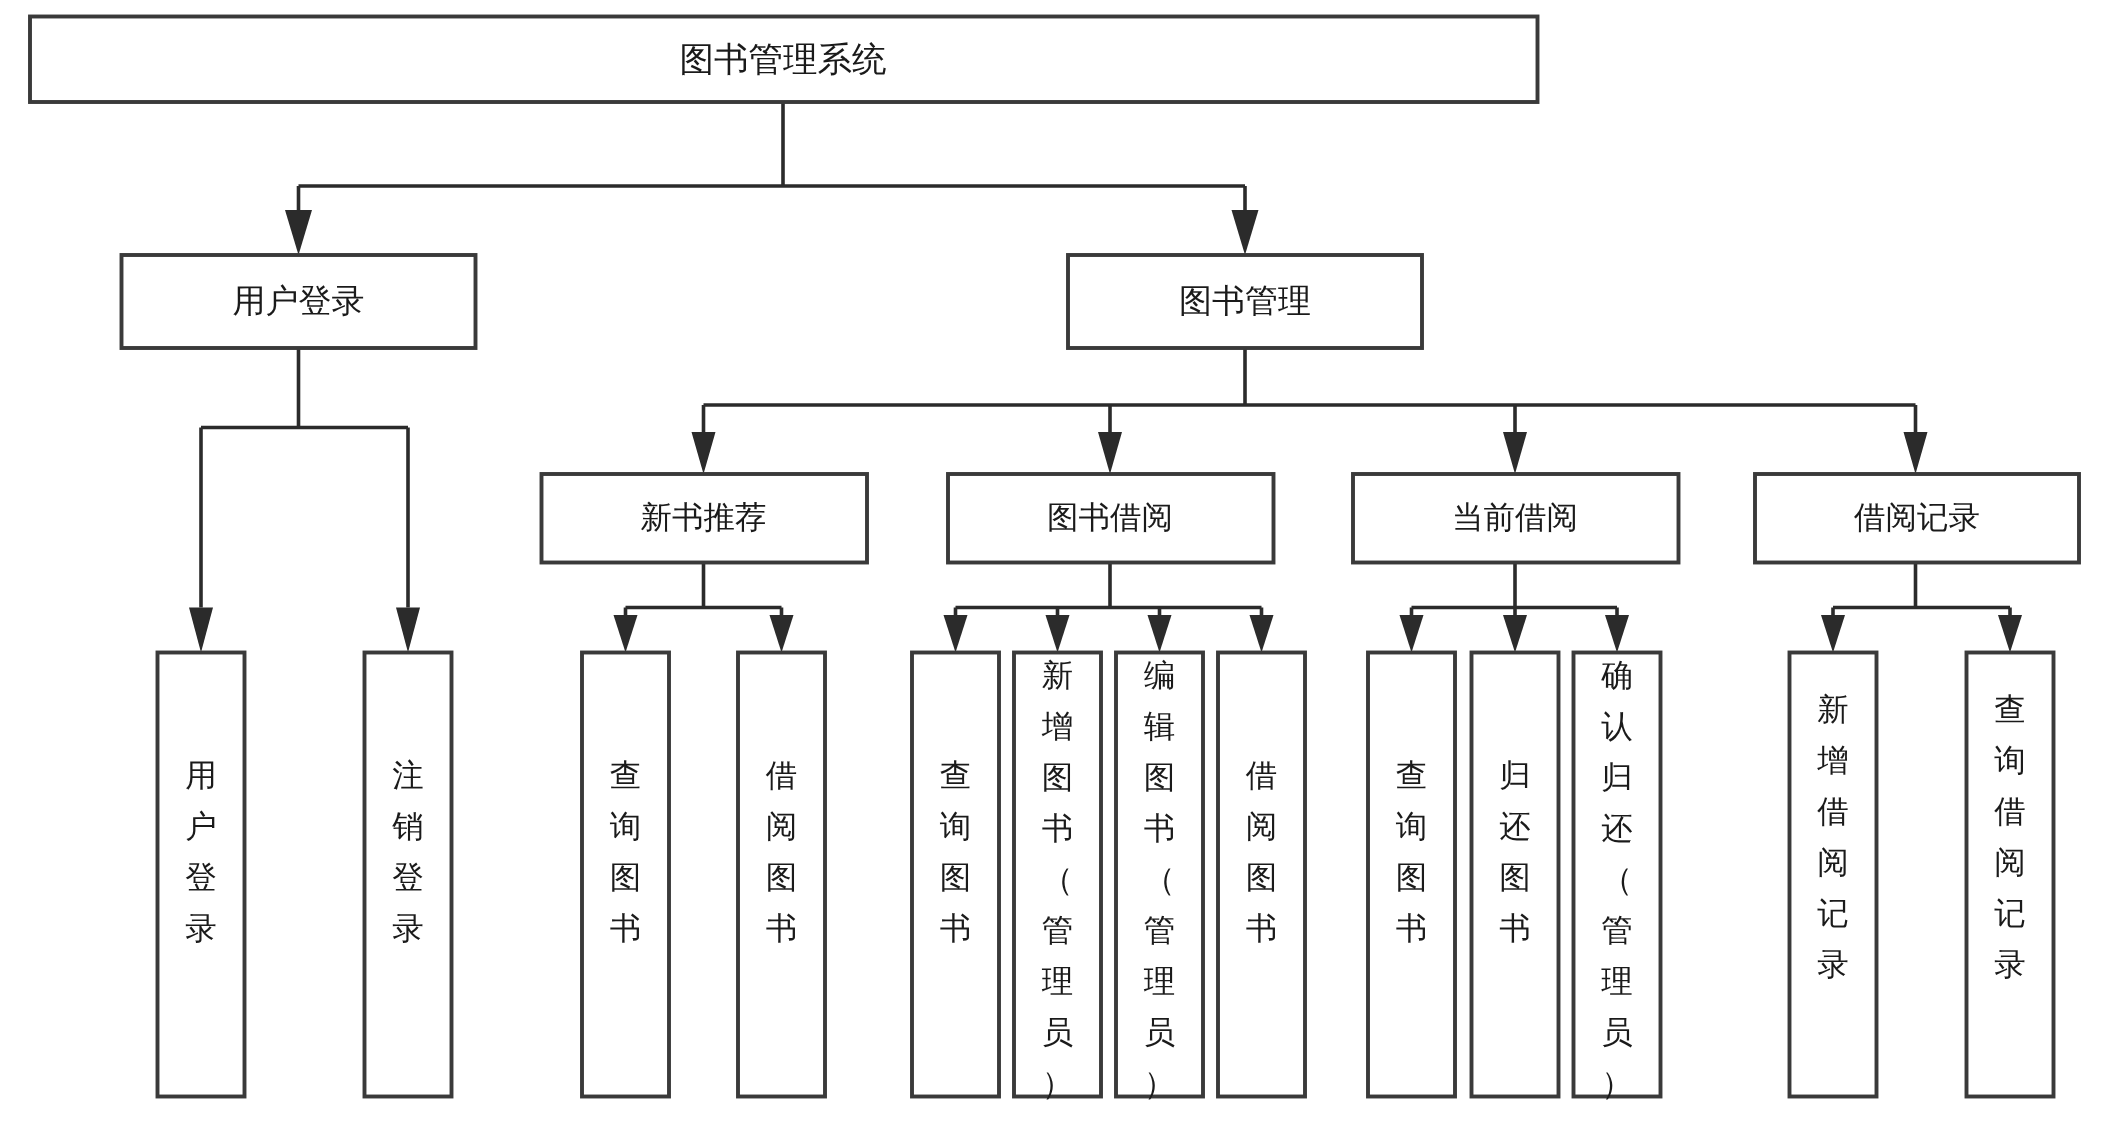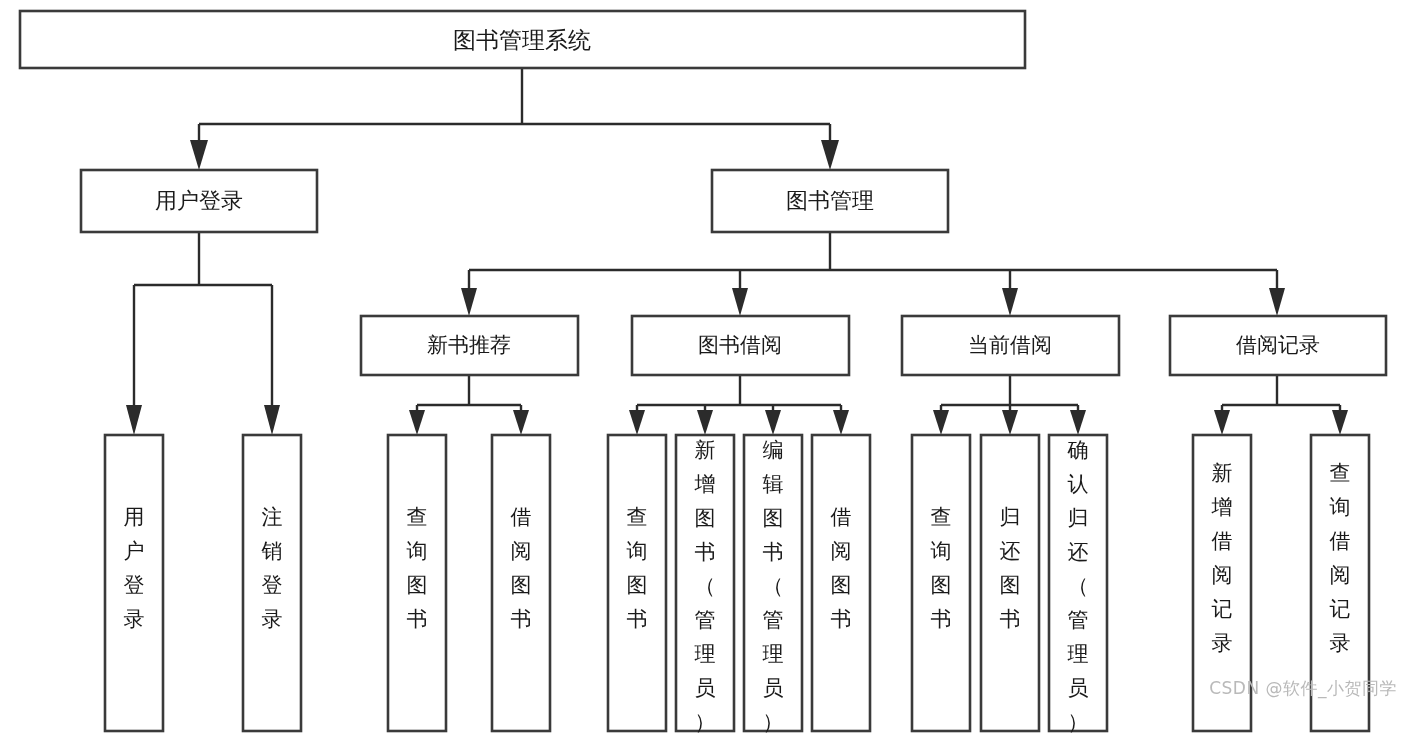--- a/index.html
+++ b/index.html
@@ -232,15 +232,14 @@
       <rect class="node-box" x="1193" y="435" width="58" height="296"></rect>
       <text class="leaf-label vtext" x="1222" y="480"><tspan x="1222" y="480">新</tspan><tspan x="1222" y="514">增</tspan><tspan x="1222" y="548">借</tspan><tspan x="1222" y="582">阅</tspan><tspan x="1222" y="616">记</tspan><tspan x="1222" y="650">录</tspan></text>
     </g>
     <g>
       <rect class="node-box" x="1311" y="435" width="58" height="296"></rect>
       <text class="leaf-label vtext" x="1340" y="480"><tspan x="1340" y="480">查</tspan><tspan x="1340" y="514">询</tspan><tspan x="1340" y="548">借</tspan><tspan x="1340" y="582">阅</tspan><tspan x="1340" y="616">记</tspan><tspan x="1340" y="650">录</tspan></text>
     </g>
 
   </svg>
 
-  <div class="watermark-text">CSDN @软件_小贺同学</div>
 
 </div>
 
 </body></html>

